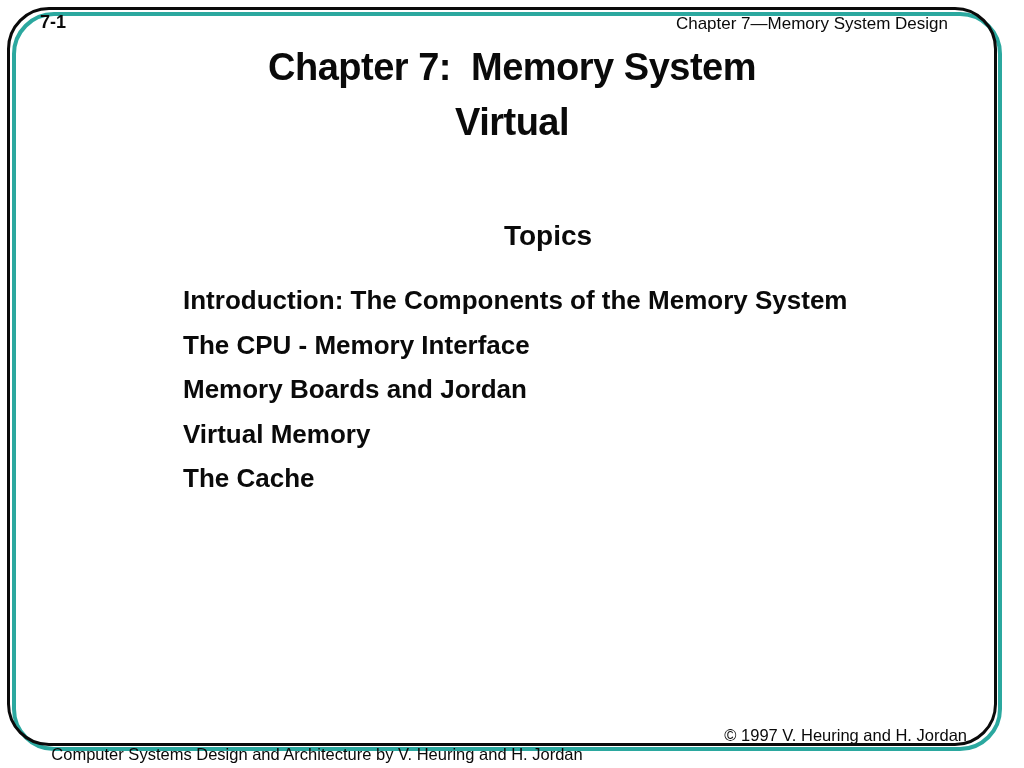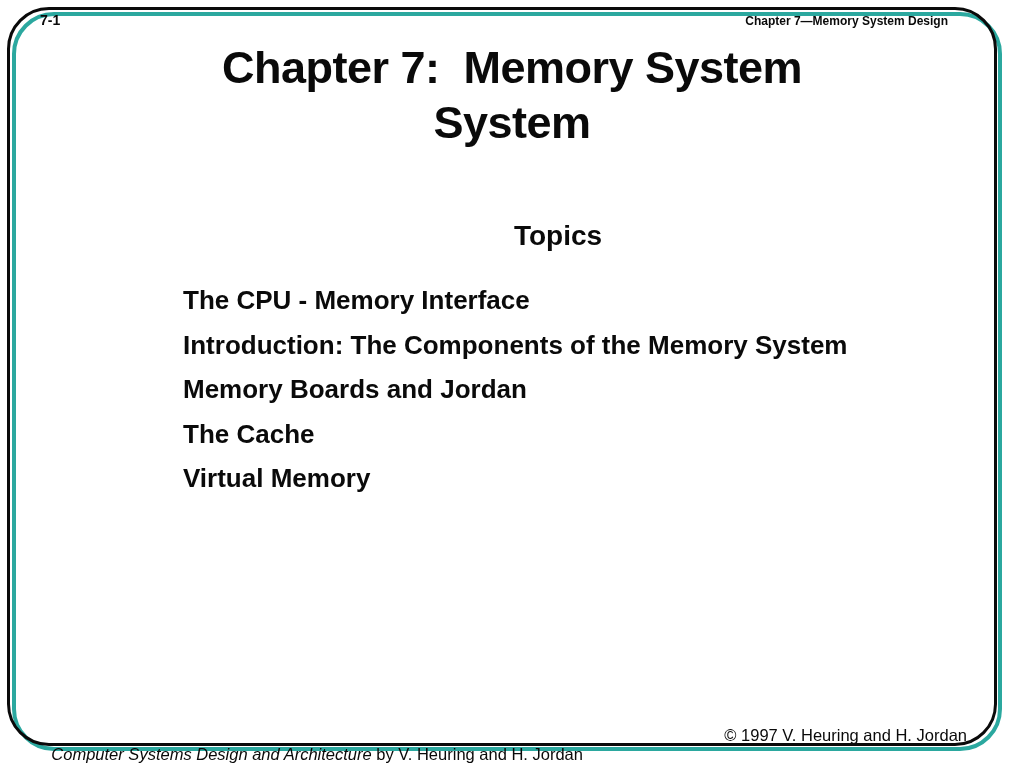--- a/index.html
+++ b/index.html
@@ -36,48 +36,48 @@
     width: 990px;
     height: 739px;
     border: 3px solid #0a0a0a;
     border-radius: 42px;
     box-sizing: border-box;
   }
   .page-label {
     position: absolute;
     left: 40px;
     top: 12px;
-    font-size: 14px;
+    font-size: 18px;
     font-weight: bold;
   }
   .header-right {
     position: absolute;
     right: 76px;
     top: 14px;
-    font-size: 12px;
-    font-weight: bold;
+    font-size: 17px;
+    font-weight: normal;
     text-align: right;
   }
   .slide-title {
     position: absolute;
     left: 62px;
     top: 40px;
     width: 900px;
     text-align: center;
-    font-size: 45px;
+    font-size: 38px;
     font-weight: bold;
     line-height: 55px;
     letter-spacing: -0.5px;
   }
   .slide-title .title-line {
     white-space: pre-wrap; 
   }
   .topics-heading {
     position: absolute;
-    left: 158px;
+    left: 148px;
     top: 220px;
     width: 800px;
     text-align: center;
     font-size: 28px;
     font-weight: bold;
   }
   .topics-list {
     position: absolute;
     left: 183px;
     top: 278px;
@@ -91,21 +91,20 @@
     white-space: pre;
   }
   .footer-left {
     position: absolute;
     left: 33px;
     top: 726px;
     font-size: 16.5px;
     white-space: pre;
   }
   .footer-left .book-title {
-    font-style: italic;
   }
   .footer-right {
     position: absolute;
     right: 57px;
     top: 726px;
     font-size: 16.5px;
     text-align: center;
   }
 </style>
 </head>
@@ -115,31 +114,31 @@
 
   <div class="frame-teal"></div>
   <div class="frame-black"></div>
 
   <div class="page-label">7-1</div>
 
   <div class="header-right">Chapter 7—Memory System Design</div>
 
   <div class="slide-title">
     <div class="title-line">Chapter 7:  Memory System</div>
-    <div class="title-line">System</div>
+    <div class="title-line">Virtual</div>
   </div>
 
   <div class="topics-heading">Topics</div>
 
   <div class="topics-list">
+    <span class="topic-item">Introduction: The Components of the Memory System</span>
     <span class="topic-item">The CPU - Memory Interface</span>
-    <span class="topic-item">Introduction: The Components of the Memory System</span>
     <span class="topic-item">Memory Boards and Jordan</span>
+    <span class="topic-item">Virtual Memory</span>
     <span class="topic-item">The Cache</span>
-    <span class="topic-item">Virtual Memory</span>
   </div>
 
   <div class="footer-left">
     <span class="book-title">Computer Systems Design and Architecture</span><span> by V. Heuring and H. Jordan</span>
   </div>
 
   <div class="footer-right">© 1997 V. Heuring and H. Jordan</div>
 
 </div>
 

